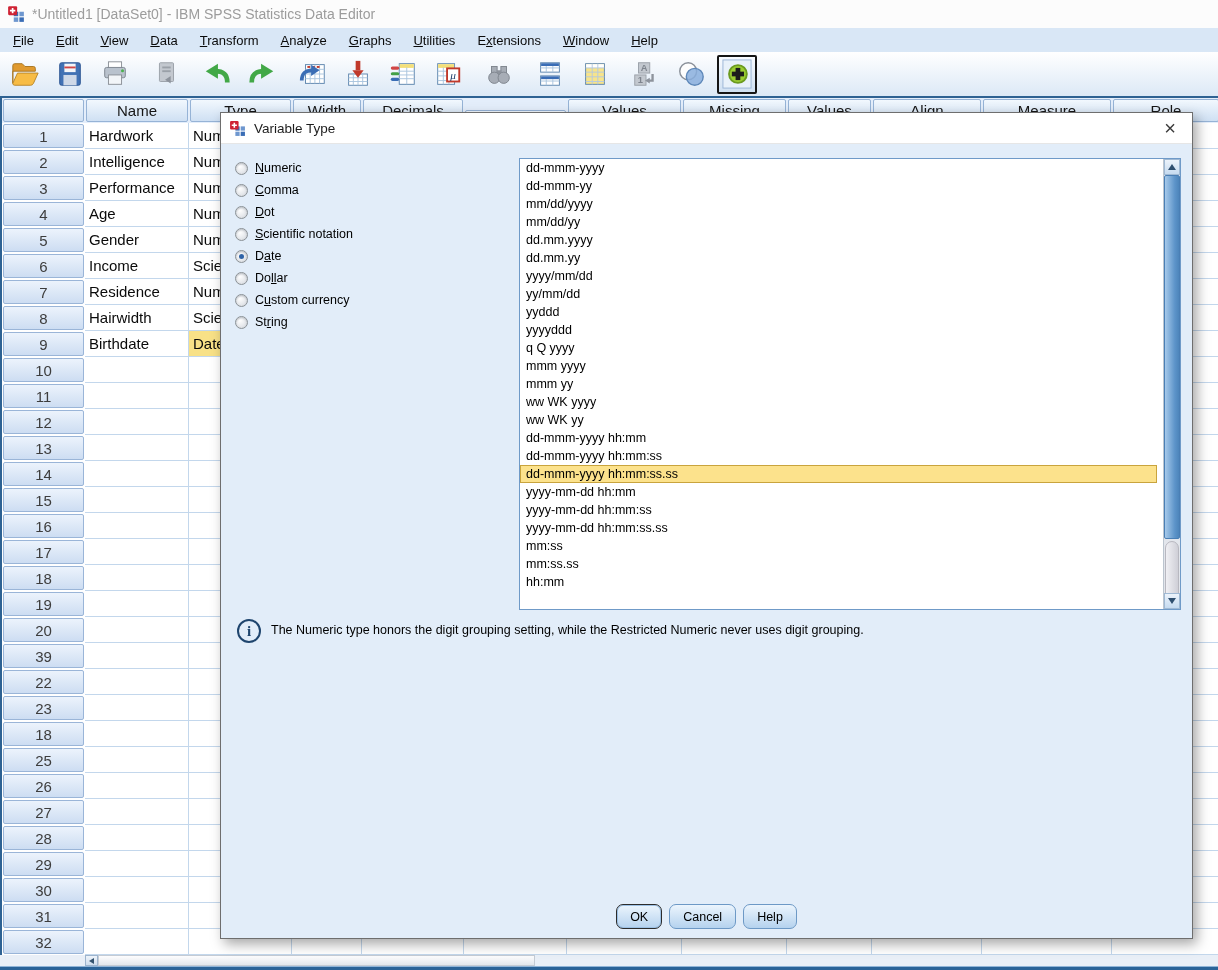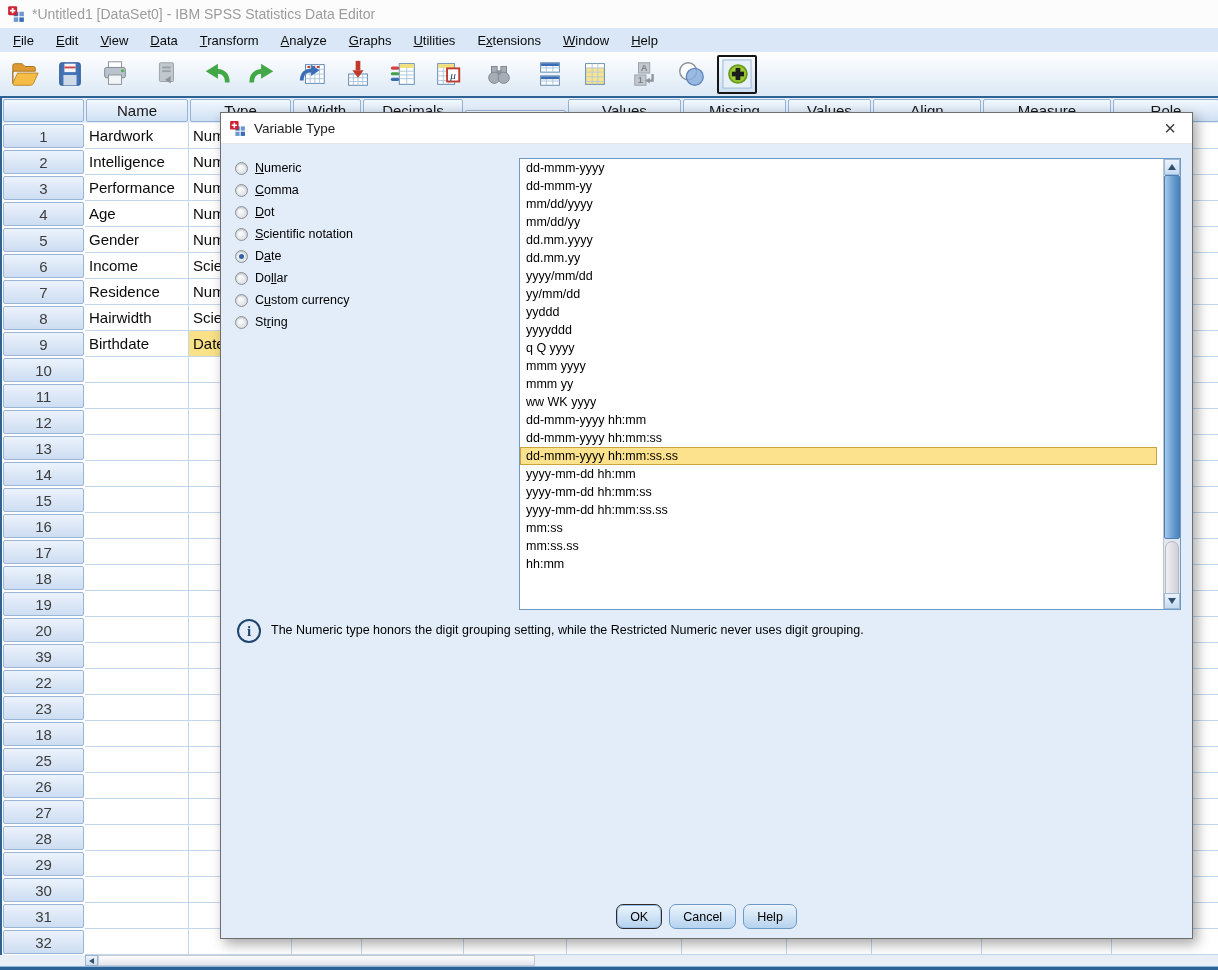--- a/index.html
+++ b/index.html
@@ -786,20 +786,21 @@
         <div class="fmt-item">dd.mm.yyyy</div>
         <div class="fmt-item">dd.mm.yy</div>
         <div class="fmt-item">yyyy/mm/dd</div>
         <div class="fmt-item">yy/mm/dd</div>
         <div class="fmt-item">yyddd</div>
         <div class="fmt-item">yyyyddd</div>
         <div class="fmt-item">q Q yyyy</div>
         <div class="fmt-item">mmm yyyy</div>
         <div class="fmt-item">mmm yy</div>
         <div class="fmt-item">ww WK yyyy</div>
+        <div class="fmt-item">ww WK yy</div>
         <div class="fmt-item">dd-mmm-yyyy hh:mm</div>
         <div class="fmt-item">dd-mmm-yyyy hh:mm:ss</div>
         <div class="fmt-item sel">dd-mmm-yyyy hh:mm:ss.ss</div>
         <div class="fmt-item">yyyy-mm-dd hh:mm</div>
         <div class="fmt-item">yyyy-mm-dd hh:mm:ss</div>
         <div class="fmt-item">yyyy-mm-dd hh:mm:ss.ss</div>
         <div class="fmt-item">mm:ss</div>
         <div class="fmt-item">mm:ss.ss</div>
         <div class="fmt-item">hh:mm</div>
       </div>

